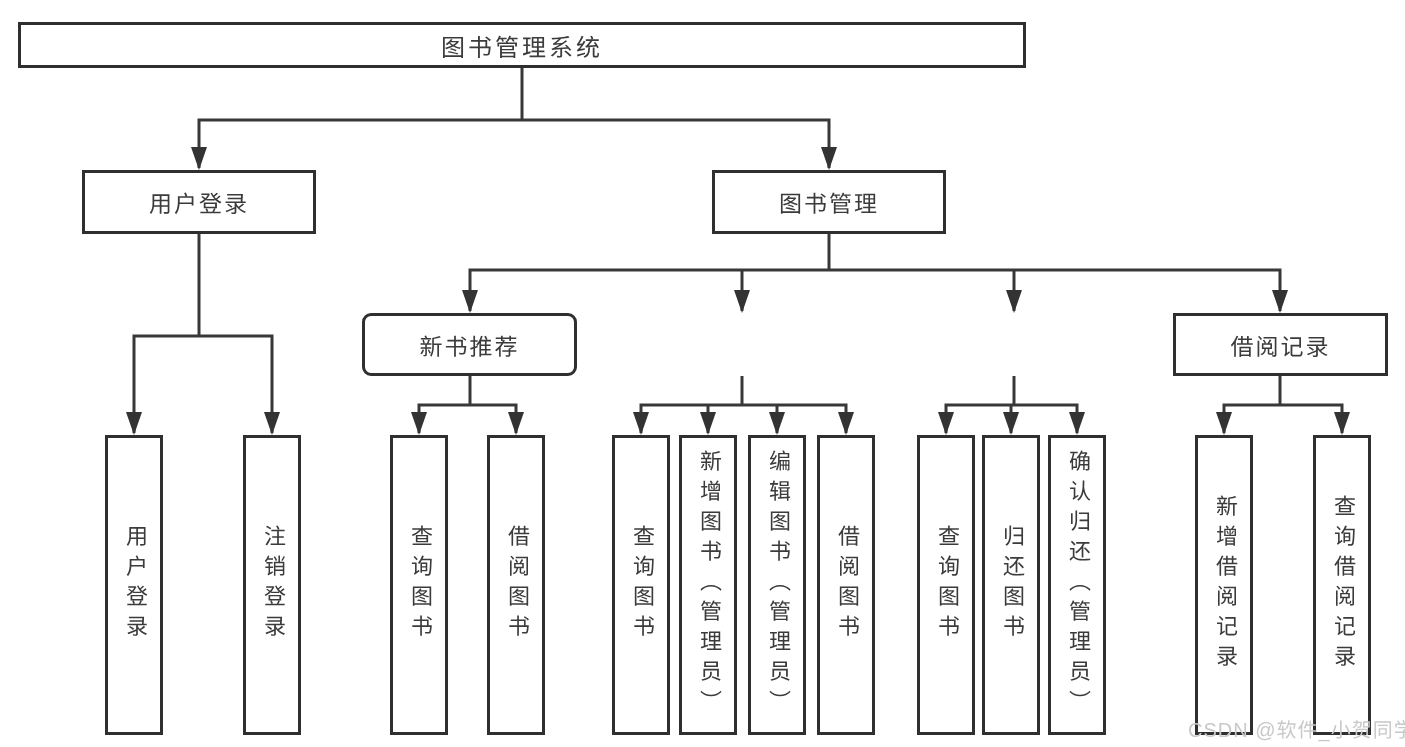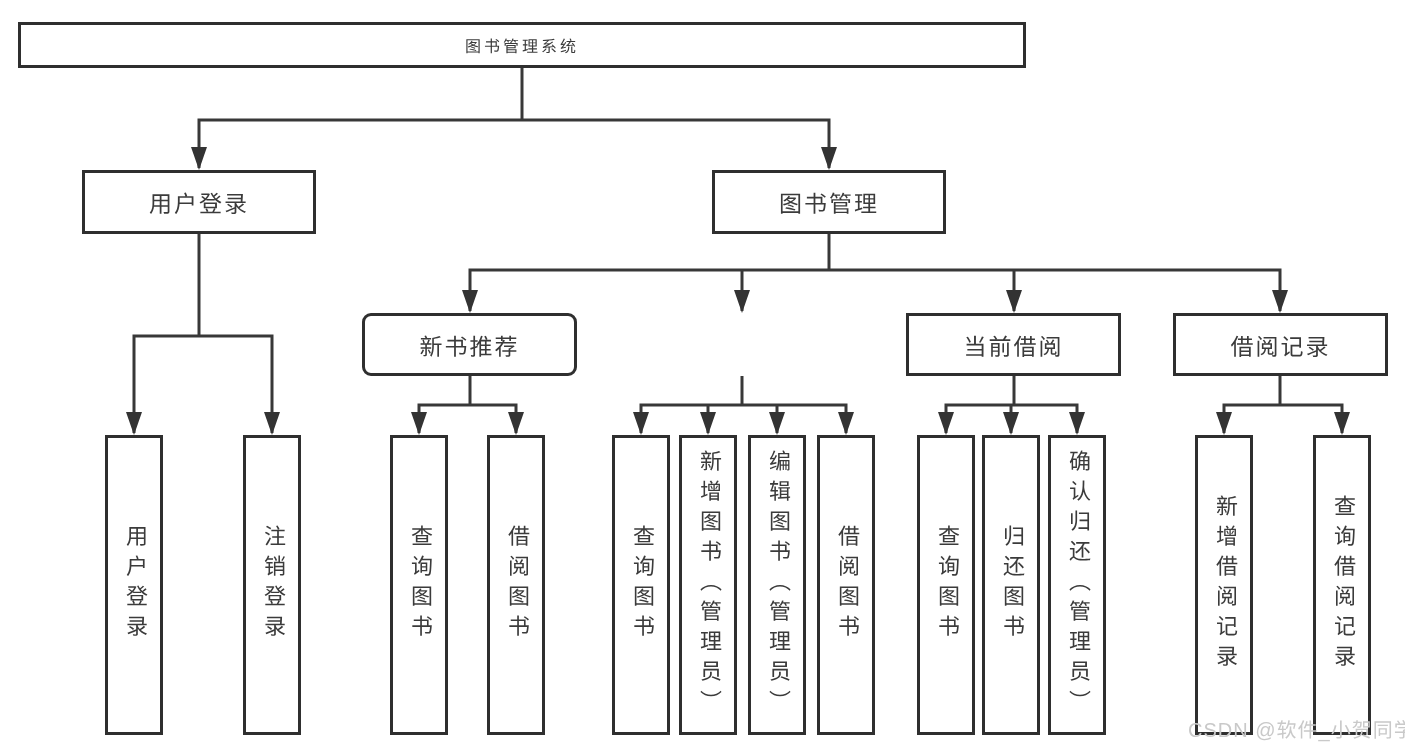--- a/index.html
+++ b/index.html
@@ -31,21 +31,21 @@
     justify-content: center;
     color: #3b3b3b;
     z-index: 2;
   }
   .node.h {
     font-size: 23px;
     letter-spacing: 2px;
     white-space: nowrap;
   }
   .node.root {
-    font-size: 16px;
+    font-size: 24px;
     letter-spacing: 3px;
   }
   .node.v span {
     writing-mode: vertical-rl;
     text-orientation: mixed;
     font-size: 22px;
     letter-spacing: 8px;
     line-height: 1;
     white-space: nowrap;
   }
@@ -124,23 +124,20 @@
   <div class="node h" style="left:82px; top:170px; width:234px; height:64px;">
     <span>用户登录</span>
   </div>
   <div class="node h" style="left:712px; top:170px; width:234px; height:64px;">
     <span>图书管理</span>
   </div>
 
   <div class="node h" style="left:362px; top:313px; width:215px; height:63px;border-radius:9px;">
     <span>新书推荐</span>
   </div>
-  <div class="node h" style="left:906px; top:313px; width:215px; height:63px;">
-    <span>当前借阅</span>
-  </div>
   <div class="node h" style="left:1173px; top:313px; width:215px; height:63px;">
     <span>借阅记录</span>
   </div>
 
   <div class="node v" style="left:105px; top:435px; width:58px; height:300px;">
     <span>用户登录</span>
   </div>
   <div class="node v" style="left:243px; top:435px; width:58px; height:300px;">
     <span>注销登录</span>
   </div>

